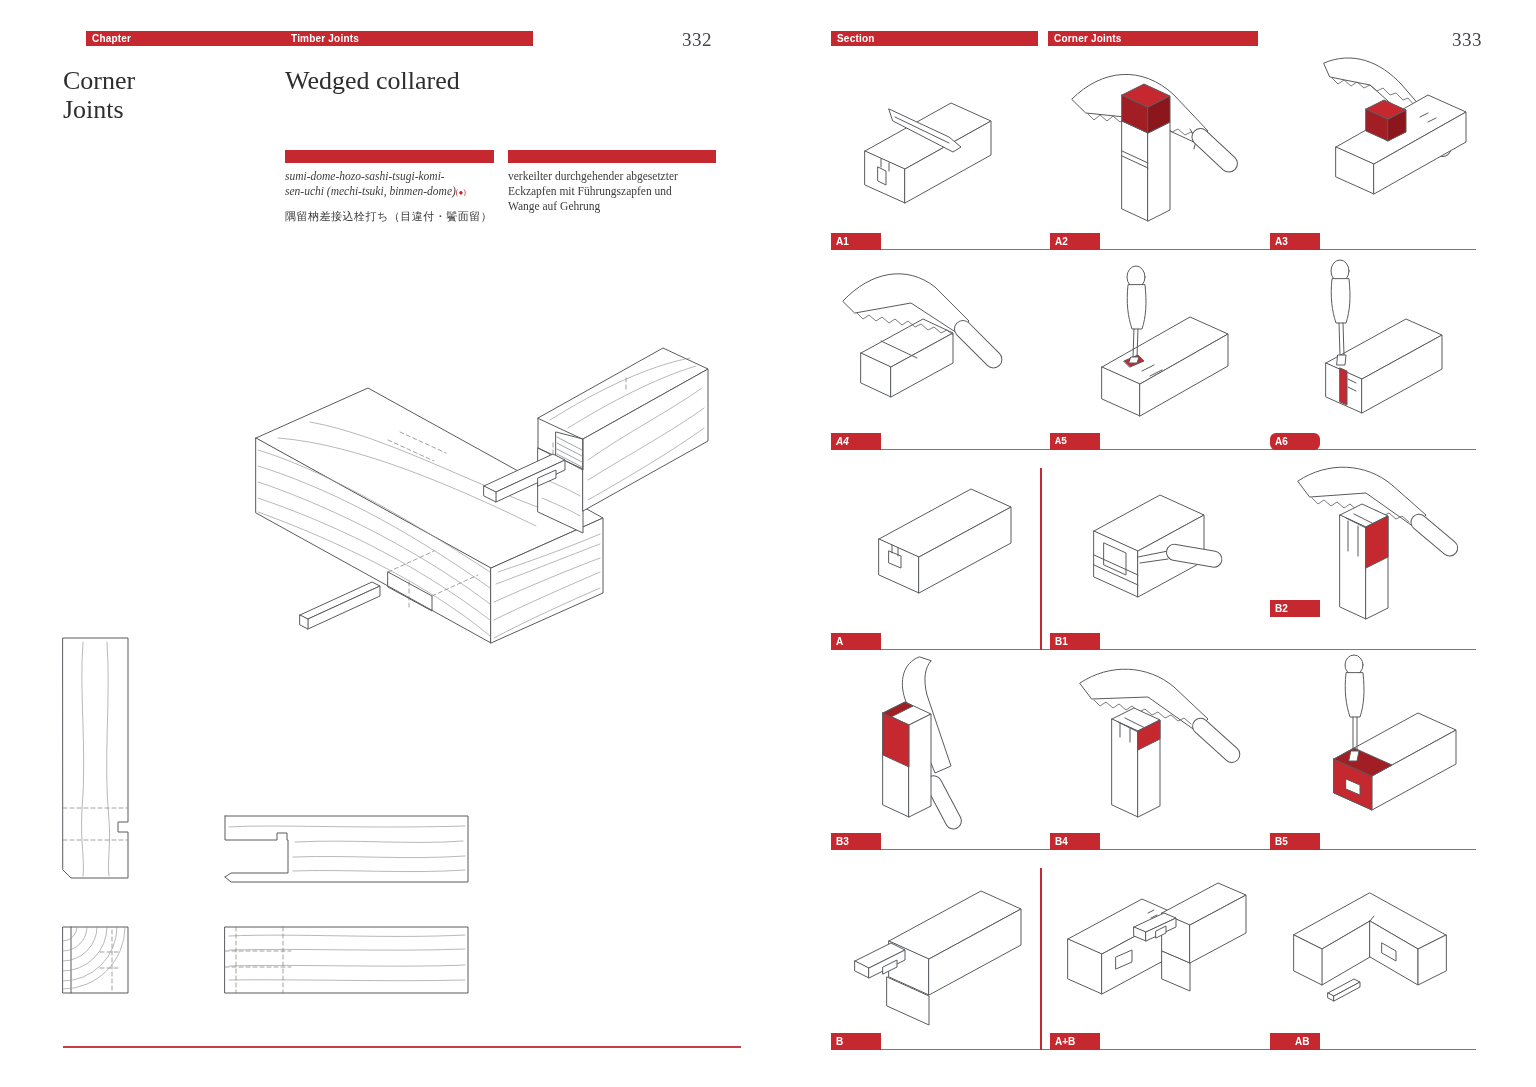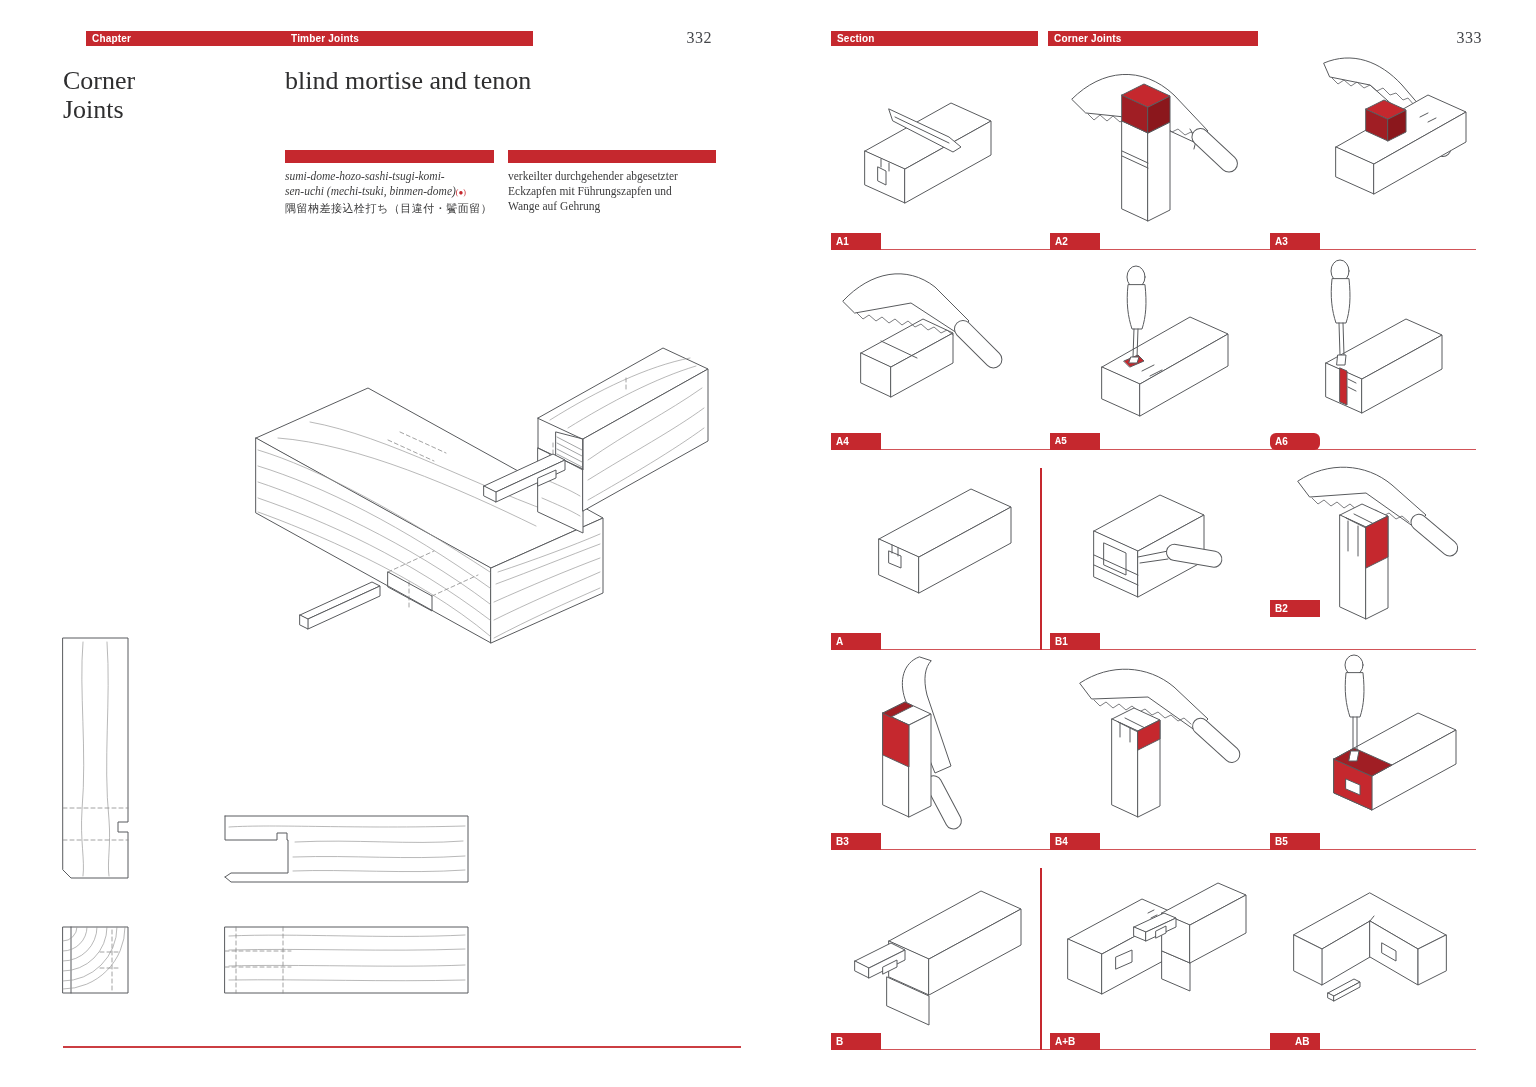--- a/index.html
+++ b/index.html
@@ -2,25 +2,25 @@
 <html><head>
 <meta charset="utf-8">
 <style>
   html,body{margin:0;padding:0;}
   body{width:1536px;height:1087px;background:#ffffff;position:relative;overflow:hidden;
        font-family:"Liberation Serif",serif;color:#3c3c3d;}
   .kicker{position:absolute;height:15px;background:#c5282e;color:#fff;
           font-family:"Liberation Sans",sans-serif;font-weight:bold;font-size:10px;
           line-height:15px;padding-left:6px;letter-spacing:.2px;box-sizing:border-box;}
   .redbar{position:absolute;height:13px;background:#c5282e;}
-  .pagenum{position:absolute;font-size:16px;color:#44464a;width:72px;text-align:right;letter-spacing:.5px;}
+  .pagenum{position:absolute;font-size:19px;color:#44464a;width:72px;text-align:right;letter-spacing:.5px;}
   .title{position:absolute;font-size:26px;line-height:29px;color:#2e2e2f;}
   .cap{position:absolute;font-size:11.5px;line-height:15px;color:#3c3c3d;width:220px;}
   .cap .it{font-style:italic;}
-  .cap .jp{font-style:normal;font-size:11px;letter-spacing:.5px;margin-top:1px;}
+  .cap .jp{font-style:normal;font-size:11px;letter-spacing:.5px;margin-top:9px;}
   .marker{color:#c5282e;font-size:8px;font-style:normal;}
   .chip{position:absolute;width:50px;height:17px;background:#c5282e;color:#fff;
         font-family:"Liberation Sans",sans-serif;font-weight:bold;font-size:10px;
         line-height:17px;padding-left:5px;box-sizing:border-box;}
   .hline{position:absolute;height:1px;background:rgba(197,40,46,.8);}
   .vline{position:absolute;width:1.5px;background:#c5282e;}
   .rule{position:absolute;height:2px;background:rgba(197,40,46,.9);}
   svg{position:absolute;overflow:visible;}
   svg *{stroke:#595b5e;stroke-width:1;fill:none;stroke-linejoin:round;stroke-linecap:round;}
   svg .f{fill:#ffffff;}
@@ -37,21 +37,21 @@
 
 <div class="kicker" style="left:63px;top:31px;width:215px;margin-left:23px;">Chapter</div>
 <div class="kicker" style="left:285px;top:31px;width:248px;">Timber Joints</div>
 <div class="pagenum" style="left:640px;top:29px;">332</div>
 
 <div class="title" style="left:63px;top:66px;">
   <div>Corner</div>
   <div>Joints</div>
 </div>
 <div class="title" style="left:285px;top:66px;">
-  <div>blind mortise and tenon</div>
+  <div>Wedged collared</div>
 </div>
 
 <div class="redbar" style="left:285px;top:150px;width:209px;"></div>
 <div class="redbar" style="left:508px;top:150px;width:208px;"></div>
 
 <div class="cap" style="left:285px;top:169px;">
   <div class="it">sumi-dome-hozo-sashi-tsugi-komi-</div>
   <div class="it"><span>sen-uchi (mechi-tsuki, binmen-dome)</span><span class="marker">(●)</span></div>
   <div class="jp">隅留枘差接込栓打ち（目違付・鬢面留）</div>
 </div>
@@ -178,21 +178,21 @@
 <div class="hline" style="left:831px;top:649px;width:645px;"></div>
 <div class="hline" style="left:831px;top:849px;width:645px;"></div>
 <div class="hline" style="left:831px;top:1049px;width:645px;"></div>
 
 <div class="vline" style="left:1040px;top:468px;height:182px;"></div>
 <div class="vline" style="left:1040px;top:868px;height:182px;"></div>
 
 <div class="chip" style="left:831px;top:233px;">A1</div>
 <div class="chip" style="left:1050px;top:233px;">A2</div>
 <div class="chip" style="left:1270px;top:233px;">A3</div>
-<div class="chip" style="left:831px;top:433px;">A4</div>
+<div class="chip" style="left:831px;top:433px;font-style:italic;">A4</div>
 <div class="chip" style="left:1050px;top:433px;font-family:Liberation Mono, monospace;">A5</div>
 <div class="chip" style="left:1270px;top:433px;border-radius:6px;">A6</div>
 <div class="chip" style="left:831px;top:633px;">A</div>
 <div class="chip" style="left:1050px;top:633px;">B1</div>
 <div class="chip" style="left:1270px;top:600px;">B2</div>
 <div class="chip" style="left:831px;top:833px;">B3</div>
 <div class="chip" style="left:1050px;top:833px;">B4</div>
 <div class="chip" style="left:1270px;top:833px;">B5</div>
 <div class="chip" style="left:831px;top:1033px;">B</div>
 <div class="chip" style="left:1050px;top:1033px;">A+B</div>

